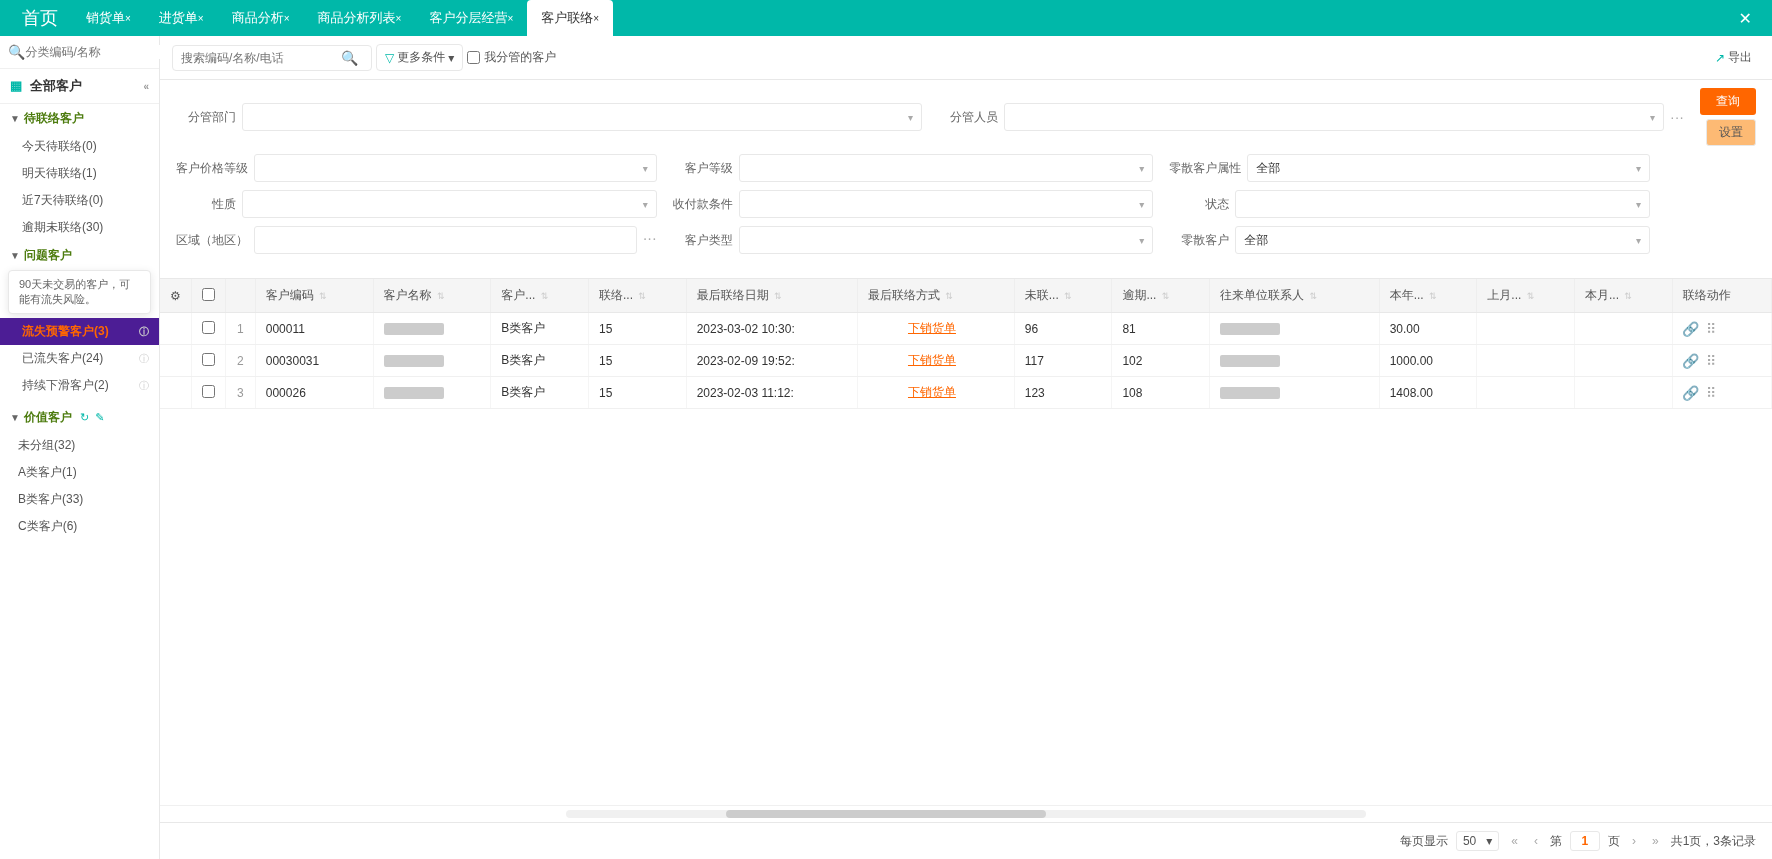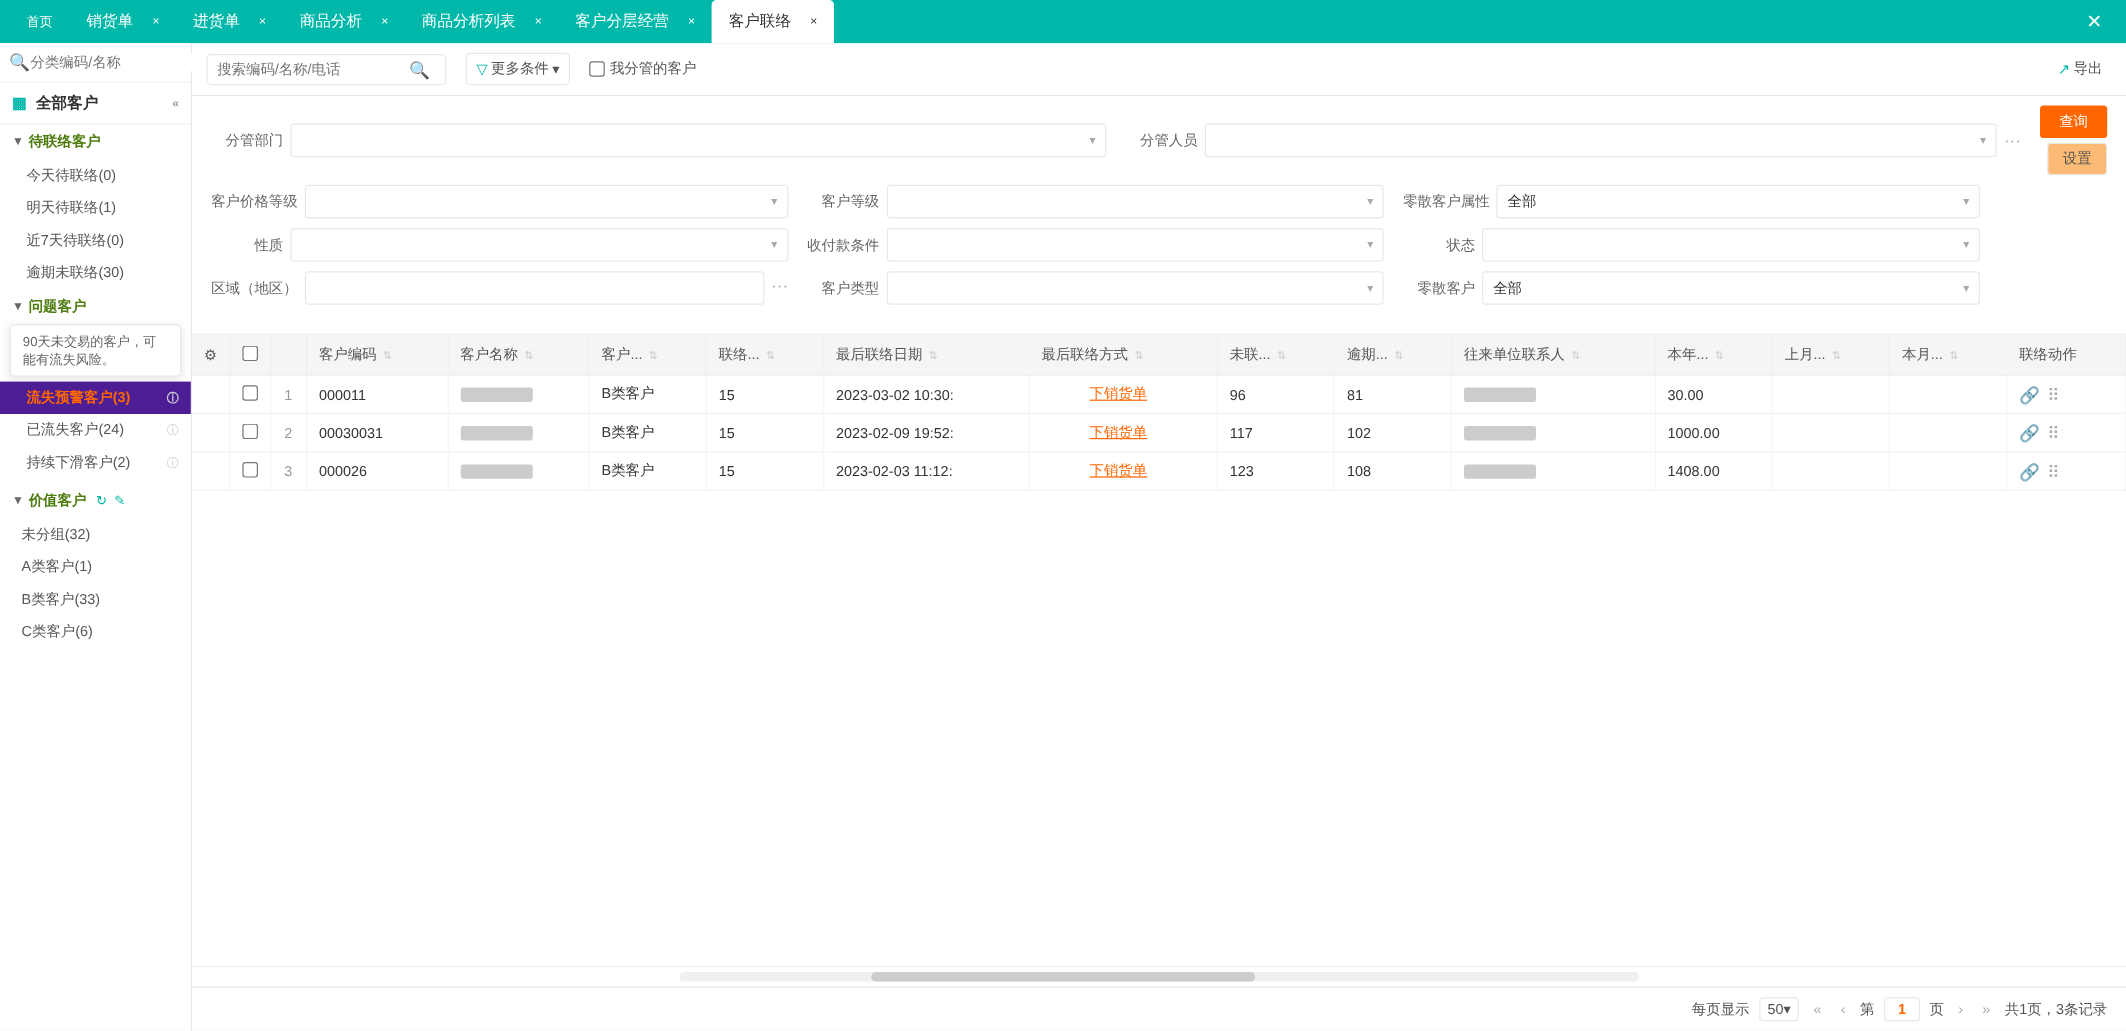--- a/index.html
+++ b/index.html
@@ -5,29 +5,29 @@
     * { margin: 0; padding: 0; box-sizing: border-box; }
     body { font-family: 'Microsoft YaHei', Arial, sans-serif; font-size: 12px; background: #f5f5f5; width: 1772px; height: 859px; overflow: hidden; }
 
     
     .tab-bar {
       display: flex; align-items: center;
       background: #00b8a9; height: 36px; padding: 0 8px;
       color: white;
     }
     .tab-item {
-      display: flex; align-items: center; gap: 16px;
+      display: flex; align-items: center; gap: 0;
       padding: 0 14px; height: 36px; cursor: pointer;
       font-size: 13px; color: white; white-space: nowrap; text-align: center;
     }
     .tab-item.active {
       background: white; color: #333; border-radius: 4px 4px 0 0;
     }
     .tab-item .close-icon { font-size: 10px; color: inherit; }
-    .tab-home { padding: 0 14px; font-size: 11px; color: white; display: flex; align-items: center; height: 20px; }
+    .tab-home { padding: 0 14px; font-size: 18px; color: white; display: flex; align-items: center; height: 20px; }
     .tab-spacer { flex: 1; }
     .window-close { color: white; font-size: 16px; padding: 0 12px; cursor: pointer; }
 
     
     .main-layout { display: flex; height: calc(859px - 36px); }
 
     
     .sidebar {
       width: 160px; background: white; border-right: 1px solid #e8e8e8;
       display: flex; flex-direction: column; flex-shrink: 0;
@@ -77,21 +77,21 @@
     }
 
     
     .content-area {
       flex: 1; display: flex; flex-direction: column; overflow: hidden;
     }
 
     
     .filter-bar {
       background: white; border-bottom: 1px solid #e8e8e8;
-      padding: 8px 12px; display: flex; align-items: center; gap: 16px;
+      padding: 8px 12px; display: flex; align-items: center; gap: 4px;
     }
     .search-input-wrap {
       display: flex; align-items: center; border: 1px solid #e8e8e8;
       border-radius: 4px; padding: 4px 8px; background: white; min-width: 200px;
     }
     .search-input-wrap input {
       border: none; outline: none; font-size: 12px; color: #999; width: 150px;
     }
     .search-icon-btn { color: #ff6600; font-size: 14px; cursor: pointer; }
     .filter-btn {
@@ -168,21 +168,21 @@
     }
 
     
     .pagination-bar {
       background: white; border-top: 1px solid #e8e8e8;
       padding: 8px 16px; display: flex; align-items: center; justify-content: flex-end;
       gap: 8px; font-size: 12px; color: #555;
     }
     .page-size-select {
       border: 1px solid #e8e8e8; border-radius: 3px; padding: 2px 6px;
-      font-size: 12px; display: flex; align-items: center; gap: 0;
+      font-size: 12px; display: flex; align-items: center; gap: 10px;
     }
     .page-btn { cursor: pointer; color: #aaa; font-size: 12px; padding: 2px 4px; }
     .page-input {
       width: 30px; text-align: center; border: 1px solid #e8e8e8;
       border-radius: 3px; padding: 2px 4px; font-size: 12px; color: #ff6600;
       font-weight: bold;
     }
 
     
     .scrollbar-area {

